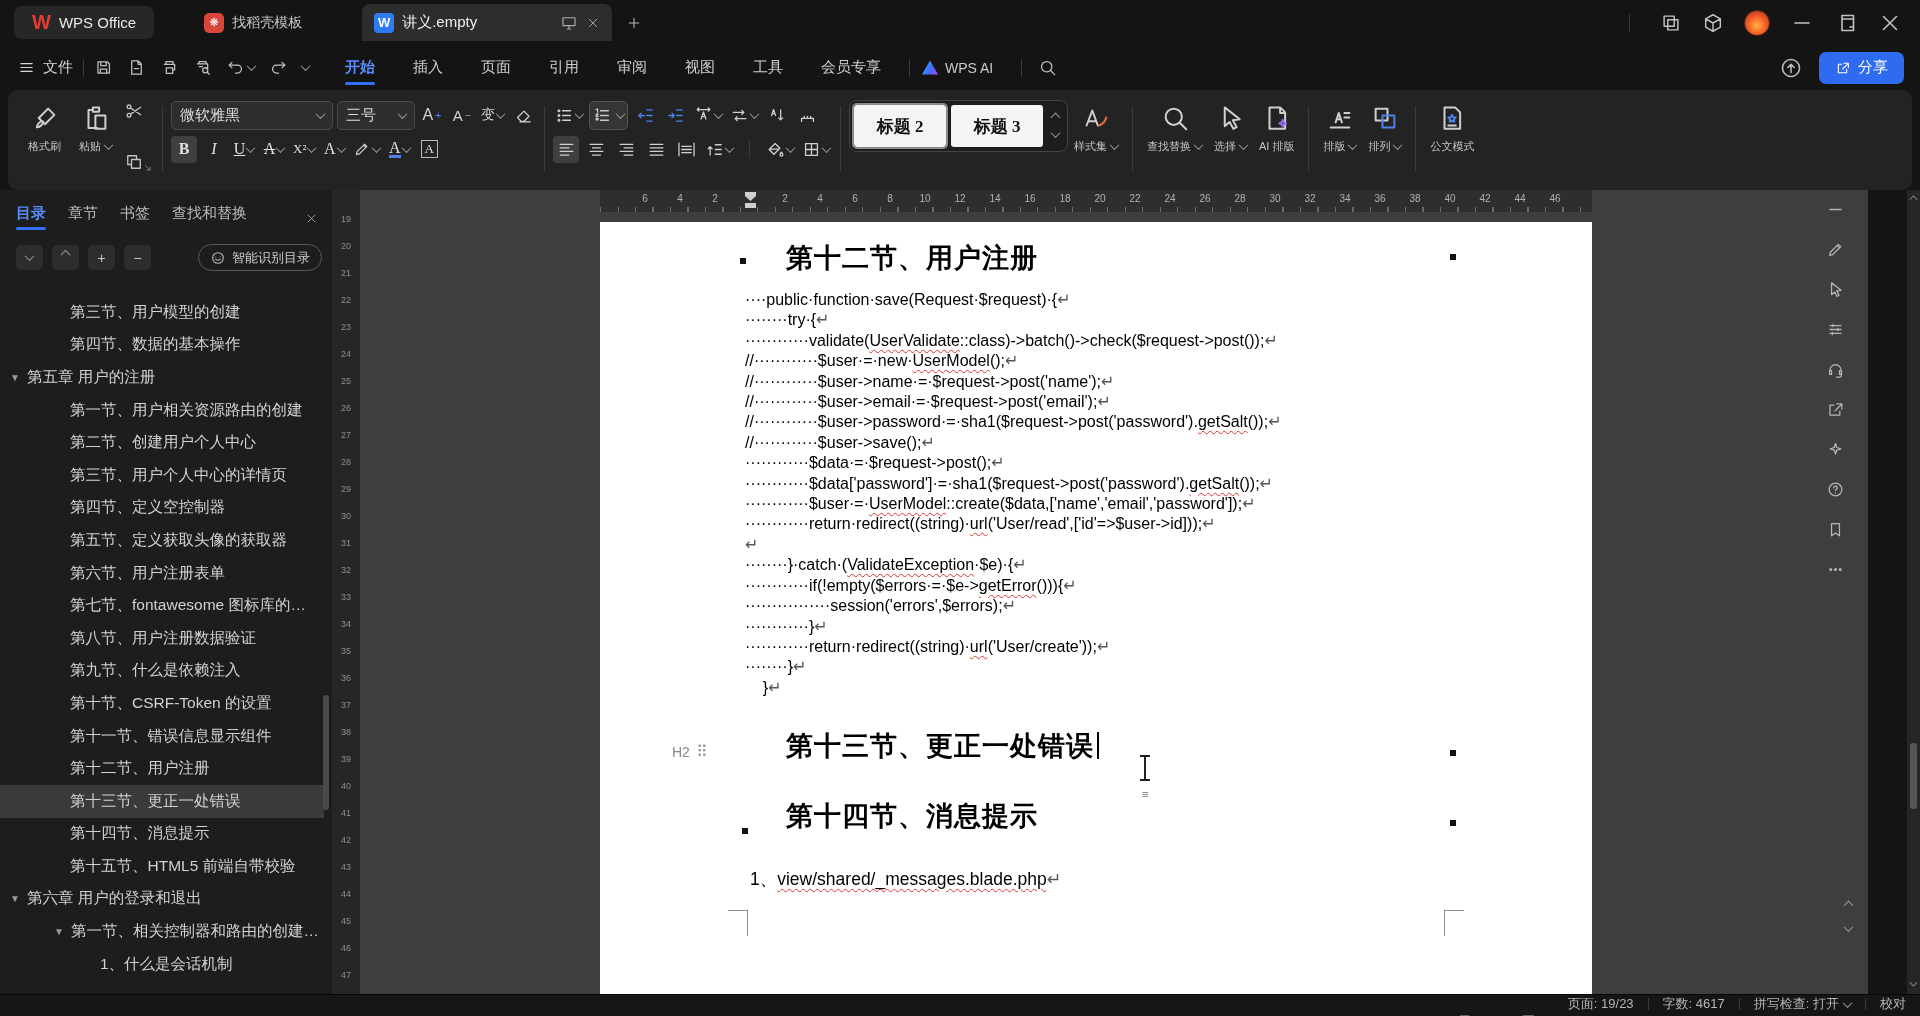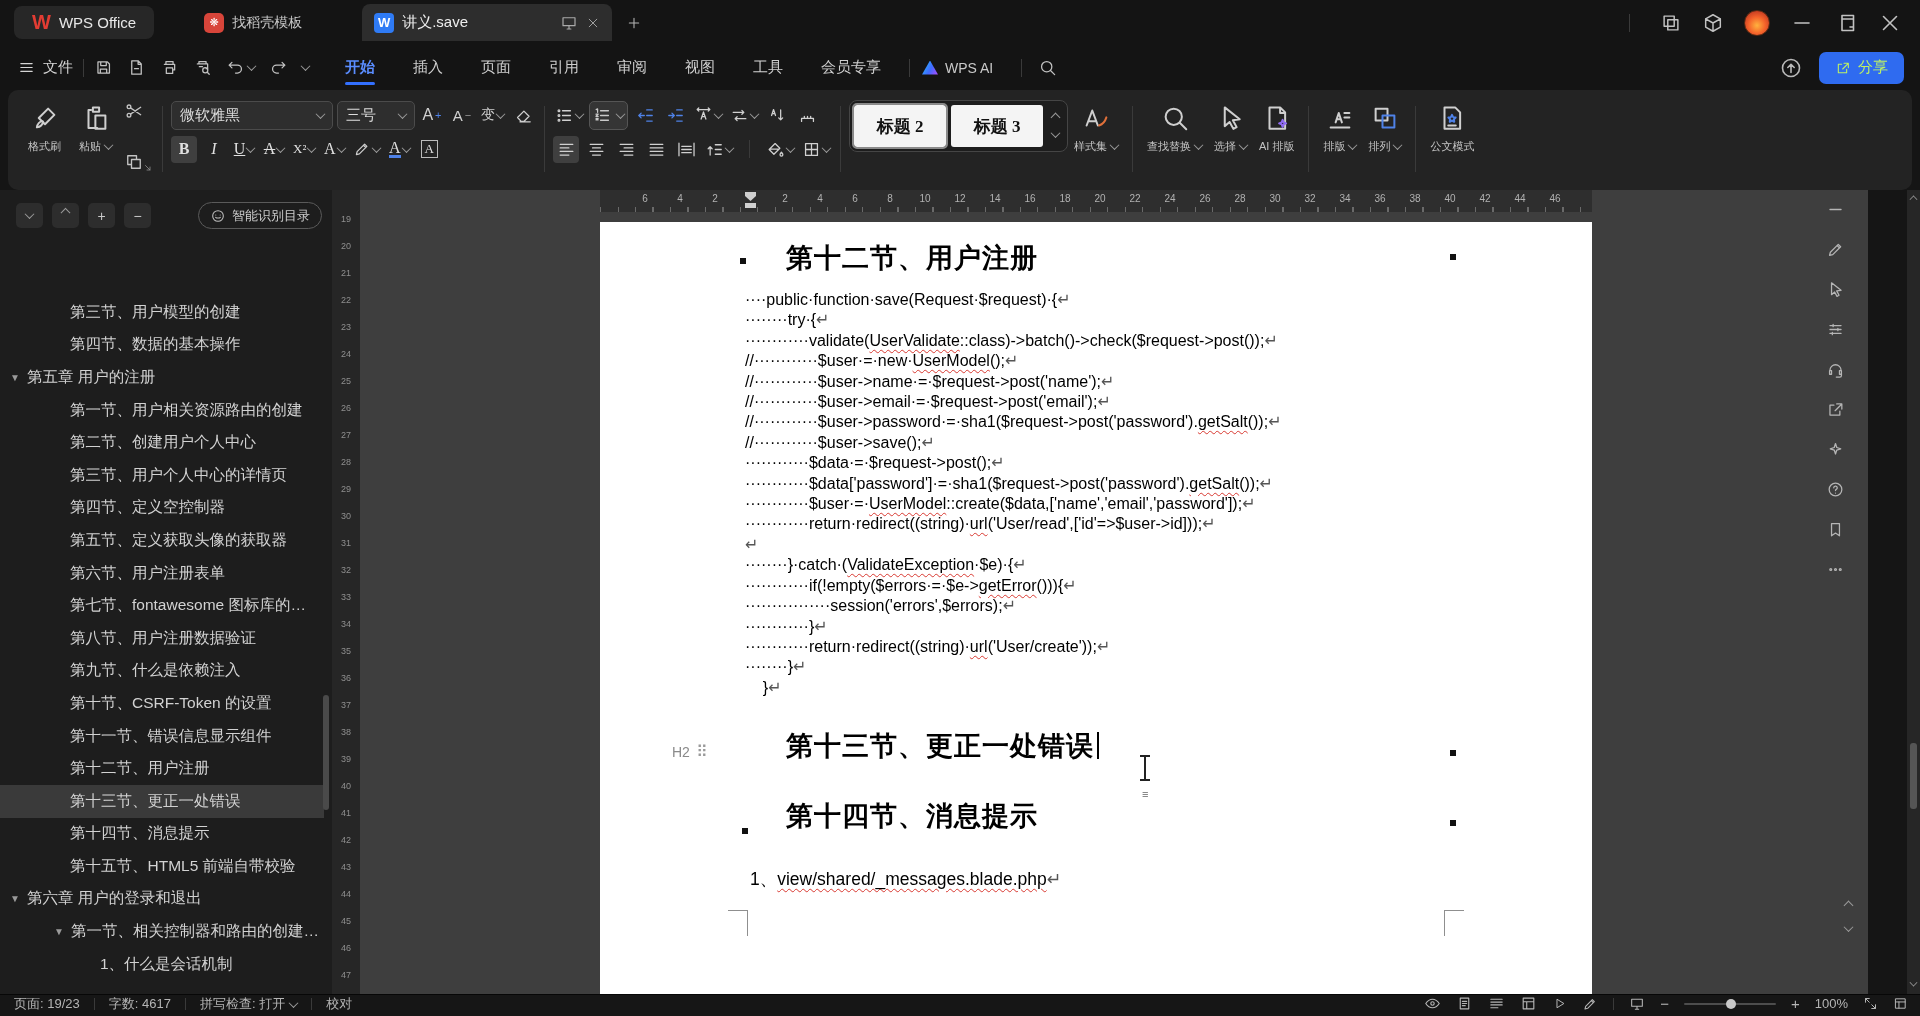--- a/index.html
+++ b/index.html
@@ -26,21 +26,21 @@
   #menubar{position:absolute;left:0;top:45px;width:1920px;height:45px;display:flex;align-items:center;background:#141414;}
   .mb-file{display:flex;align-items:center;gap:8px;margin-left:18px;color:#d5d5d5;font-size:15px;}
   .vsep{width:1px;height:18px;background:#3a3a3a;margin:0 10px;}
   .qbar{display:flex;align-items:center;gap:14px;color:#c2c2c2;}
   .mtabs{display:flex;align-items:center;gap:34px;margin-left:34px;font-size:15px;color:#cfcfcf;}
   .mtab{position:relative;padding:10px 2px;cursor:default;}
   .mtab.active{color:#5a8dff;font-weight:bold;}
   .mtab.active::after{content:"";position:absolute;left:2px;right:2px;bottom:2px;height:3px;border-radius:2px;background:#3370ff;}
   .ai-tri{width:16px;height:14px;clip-path:polygon(50% 0,100% 100%,0 100%);background:linear-gradient(120deg,#27c2ff,#3f6bff 55%,#b14bff);}
   .mb-right{margin-left:auto;display:flex;align-items:center;gap:16px;margin-right:16px;}
-  .share-btn{display:flex;align-items:center;gap:7px;background:#2f6bf0;color:#bef264;border-radius:7px;height:32px;padding:0 16px;font-size:15px;}
+  .share-btn{display:flex;align-items:center;gap:7px;background:#2f6bf0;color:#ffffff;border-radius:7px;height:32px;padding:0 16px;font-size:15px;}
   
   #ribbon{position:absolute;left:8px;top:90px;width:1904px;height:100px;background:#232323;border-radius:10px;display:flex;align-items:stretch;padding:8px 10px 4px 14px;}
   .rgroup{display:flex;flex-direction:column;}
   .rsep{width:1px;background:#3a3a3a;margin:8px 8px 14px 8px;}
   .clipwrap{display:flex;gap:6px;position:relative;padding-right:10px;}
   .bigbtn{display:flex;flex-direction:column;align-items:center;justify-content:flex-start;gap:5px;padding:4px 6px;border-radius:6px;color:#c9c9c9;}
   .bigbtn .bic{height:32px;display:flex;align-items:center;justify-content:center;color:#cfcfcf;}
   .bigbtn .blab{font-size:11px;display:flex;align-items:center;gap:4px;white-space:nowrap;color:#c4c4c4;}
   .smallcol{display:flex;flex-direction:column;justify-content:space-between;padding:3px 0 14px 0;color:#c4c4c4;}
   .launcher{position:absolute;right:0;bottom:12px;color:#8f8f8f;}
@@ -92,21 +92,21 @@
   .cmark.r{border-left:1.5px solid #8f8f8f;}
   .ibeam{position:absolute;width:14px;height:30px;}
   .ibeam::before{content:"";position:absolute;left:6px;top:3px;bottom:3px;width:1.6px;background:#222;}
   .ibeam::after{content:"";position:absolute;left:2px;right:2px;top:3px;height:1.6px;background:#222;box-shadow:0 24px 0 #222;}
   .scrollhint{position:absolute;color:#666;font-size:11px;}
   #rtoolbar{position:absolute;right:14px;top:0;width:38px;height:804px;display:flex;flex-direction:column;align-items:center;gap:21px;padding-top:10px;color:#b5b5b5;}
   #rrail{position:absolute;right:0;top:0;width:13px;height:804px;background:#262626;}
   .rthumb{position:absolute;left:3px;width:7px;border-radius:3px;background:#555;}
   .pagenav{position:absolute;right:16px;display:flex;flex-direction:column;gap:16px;color:#b5b5b5;}
   
-  #statusbar{position:absolute;left:0;top:994px;width:1920px;height:22px;background:#161616;border-top:1px solid #070707;display:flex;align-items:flex-start;font-size:13px;color:#b5b5b5;}
+  #statusbar{position:absolute;left:0;top:994px;width:1920px;height:22px;background:#161616;border-top:1px solid #070707;display:flex;align-items:flex-end;font-size:13px;color:#b5b5b5;flex-direction:column;}
   .st-item{display:flex;align-items:center;gap:5px;padding:0 14px;white-space:nowrap;}
   .st-sep{width:1px;height:12px;background:#3a3a3a;}
   .st-right{margin-left:auto;display:flex;align-items:center;gap:15px;margin-right:12px;}
   .zoomtrack{width:92px;height:2px;background:#4d4d4d;border-radius:1px;position:relative;}
   .zoomknob{position:absolute;left:42px;top:-4px;width:10px;height:10px;border-radius:50%;background:#c9c9c9;}
 </style>
 </head>
 <body>
 
 <div id="app">
@@ -115,21 +115,21 @@
     <div class="app-pill">
       <span class="wps-w">W</span>
       <span class="t">WPS Office</span>
     </div>
     <div class="tpl-tab">
       <span class="tpl-ico">❋</span>
       <span>找稻壳模板</span>
     </div>
     <div class="doc-tab">
       <span class="doc-ico">W</span>
-      <span class="t">讲义.save</span>
+      <span class="t">讲义.empty</span>
       <span class="ico" style="width:18px;height:18px;color:#a9a9a9;">
           <svg viewBox="0 0 24 24" width="100%" height="100%" fill="none" stroke="currentColor" stroke-width="1.6" stroke-linecap="round" stroke-linejoin="round">
             <path d="M4 5h16v10.5H4z M9.5 20h5 M12 15.5V20"></path>
           </svg>
         </span>
       <span class="ico" style="width:14px;height:14px;color:#a9a9a9;">
           <svg viewBox="0 0 24 24" width="100%" height="100%" fill="none" stroke="currentColor" stroke-width="1.6" stroke-linecap="round" stroke-linejoin="round">
             <path d="M5.5 5.5l13 13 M18.5 5.5l-13 13"></path>
           </svg>
         </span>
@@ -596,20 +596,31 @@
           <span class="blab">
             <span>公文模式</span>
           </span>
         </div>
       </div>
   </div>
 
   <div id="main">
 
     <div id="sidebar">
+      <div class="sb-tabs" id="sbtabs">
+          <div class="sb-tab active">目录</div>
+          <div class="sb-tab">章节</div>
+          <div class="sb-tab">书签</div>
+          <div class="sb-tab">查找和替换</div>
+          <span class="ico sb-close" style="width: 13px; height: 13px;">
+            <svg viewBox="0 0 24 24" width="100%" height="100%" fill="none" stroke="currentColor" stroke-width="1.6" stroke-linecap="round" stroke-linejoin="round">
+              <path d="M5.5 5.5l13 13 M18.5 5.5l-13 13"></path>
+            </svg>
+          </span>
+        </div>
       <div class="sb-controls">
         <span class="sqbtn">
             <span class="chev"></span>
           </span>
         <span class="sqbtn">
             <span class="chev up" style="transform:rotate(-135deg) translate(2px,2px);"></span>
           </span>
         <span class="sqbtn">+</span>
         <span class="sqbtn">−</span>
         <span class="smart">

